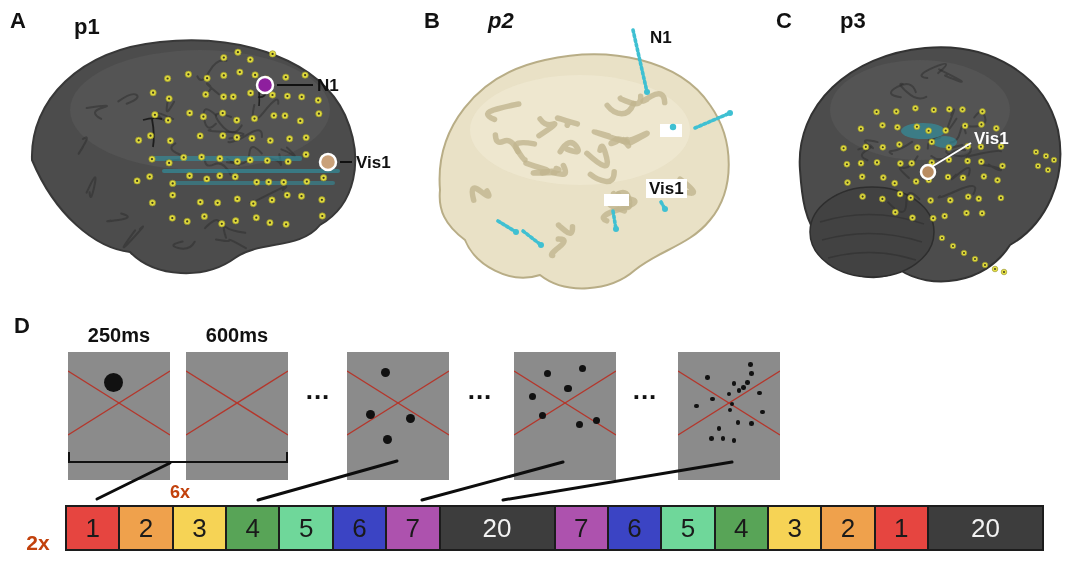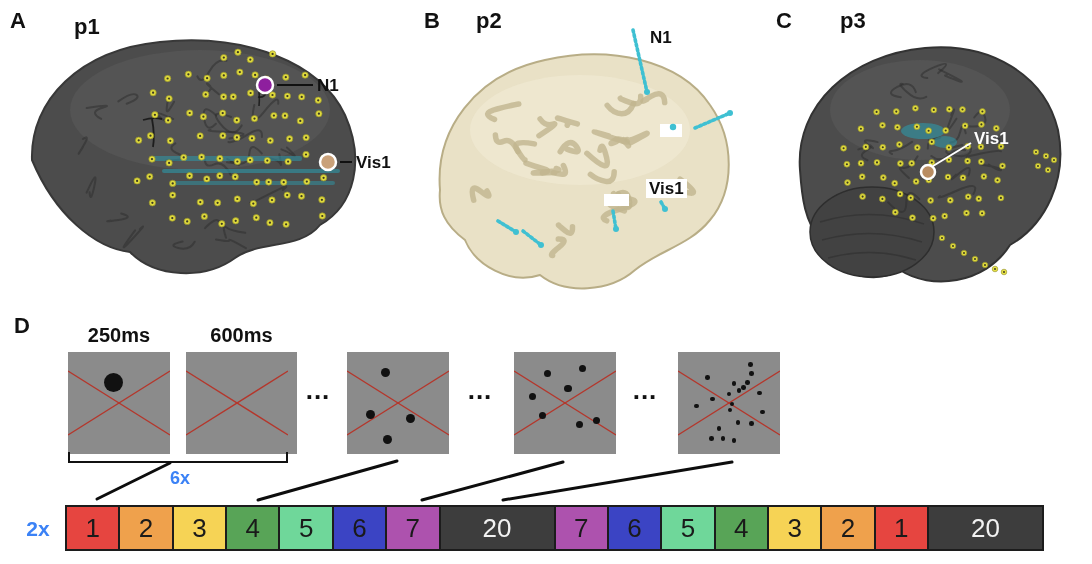--- a/index.html
+++ b/index.html
@@ -3,27 +3,27 @@
 <meta charset="utf-8">
 <style>
   html,body{margin:0;padding:0;background:#fff;}
   body{width:1092px;height:564px;overflow:hidden;font-family:"Liberation Sans",sans-serif;}
   #fig{position:relative;width:1092px;height:564px;background:#fff;}
   .panel{position:absolute;}
   .plab{position:absolute;font-weight:700;font-size:22px;color:#111;line-height:1;}
   .mlab{position:absolute;font-weight:700;font-size:17px;color:#111;line-height:1;}
   .mlab.white{color:#fff;}
   .mlab.boxed{background:#fff;padding:1px 3px;}
-  .stim{position:absolute;width:102px;height:102px;}
+  .stim{position:absolute;width:102px;height:128px;}
   .stim .dur{position:absolute;top:-27px;left:-10px;right:-10px;text-align:center;font-weight:700;font-size:20px;color:#111;line-height:1;}
   .stim svg{position:absolute;left:0;top:0;}
   .dot{position:absolute;border-radius:50%;}
   .ellip{position:absolute;font-weight:700;font-size:26px;color:#111;letter-spacing:1px;line-height:1;width:40px;text-align:center;}
   .bracket{position:absolute;left:68px;top:147px;width:220px;height:11px;border:2.5px solid #111;border-top:none;box-sizing:border-box;}
-  .rep{position:absolute;font-weight:700;color:#3b82f6;line-height:1;text-align:center;}
+  .rep{position:absolute;font-weight:700;color:#c2410c;line-height:1;text-align:center;margin-top:14px;}
   #seqbar{position:absolute;left:65px;top:200px;width:979px;height:46px;display:flex;}
   .blk{display:flex;align-items:center;justify-content:center;font-size:26px;border:2px solid #1c1c1c;box-sizing:border-box;}
   .blk + .blk{margin-left:-2px;}
 </style>
 </head>
 <body>
 
 <div id="fig">
 
   <section class="panel" id="panelA" style="left:0;top:0;width:420px;height:305px;">
@@ -300,21 +300,21 @@
           <line x1="118" y1="221" x2="136" y2="232" stroke="#3fc0d2" stroke-width="3.6" stroke-dasharray="2.2 2.6" stroke-linecap="round"></line>
           <circle cx="136" cy="232" r="3" fill="#3fc0d2"></circle>
           <line x1="233" y1="211" x2="236" y2="229" stroke="#3fc0d2" stroke-width="3.6" stroke-dasharray="2.2 2.6" stroke-linecap="round"></line>
           <circle cx="236" cy="229" r="3" fill="#3fc0d2"></circle>
           <line x1="281" y1="202" x2="285" y2="209" stroke="#3fc0d2" stroke-width="3.6" stroke-dasharray="2.2 2.6" stroke-linecap="round"></line>
           <circle cx="285" cy="209" r="3" fill="#3fc0d2"></circle>
           <circle cx="293" cy="127" r="3.2" fill="#3fc0d2"></circle>
         </g>
     </svg>
     <div class="plab" style="left:44px;top:10px;">B</div>
-    <div class="plab" style="left:96px;top:10px;">p2</div>
+    <div class="plab" style="left:108px;top:10px;font-style:italic;">p2</div>
     <div class="mlab" style="left:270px;top:29px;">N1</div>
     <div class="mlab boxed" style="left:266px;top:179px;">Vis1</div>
   </section>
 
   <section class="panel" id="panelC" style="left:720px;top:0;width:372px;height:305px;">
     <svg width="372" height="305" viewBox="0 0 372 305">
       <path d="M 80 170 C 75 105, 130 55, 205 48 C 270 42, 325 75, 338 130 C 348 180, 325 225, 290 245 C 265 285, 210 290, 180 270 C 150 288, 110 270, 100 240 C 85 220, 82 200, 80 170 Z" fill="#4c4c4c" stroke="#333" stroke-width="2"></path>
       <ellipse cx="200" cy="110" rx="90" ry="50" fill="#6a6a6a" opacity="0.25"></ellipse>
       <ellipse cx="152" cy="232" rx="62" ry="45" fill="#424242" stroke="#2e2e2e" stroke-width="1.5"></ellipse>
       <path d="M 100 222 q 52 -16 104 2" fill="none" stroke="#2e2e2e" stroke-width="1.5" opacity="0.6"></path>
@@ -509,21 +509,21 @@
 
     <div id="frames">
         <div class="stim" style="left: 68px; top: 47px; background: rgb(139, 139, 139);">
           <div class="dur">250ms</div>
           <svg width="102" height="102" viewBox="0 0 102 102">
             <line x1="0" y1="19" x2="102" y2="83" stroke="#b5362b" stroke-width="1.4"></line>
             <line x1="0" y1="83" x2="102" y2="19" stroke="#b5362b" stroke-width="1.4"></line>
           </svg>
           <div class="dot" style="left: 36.4px; top: 21.1px; width: 19px; height: 19px; background: rgb(17, 17, 17);"></div>
         </div>
-        <div class="stim" style="left: 186px; top: 47px; background: rgb(139, 139, 139); padding-left: 9px;">
+        <div class="stim" style="left: 186px; top: 47px; background: rgb(139, 139, 139);">
           <div class="dur">600ms</div>
           <svg width="102" height="102" viewBox="0 0 102 102">
             <line x1="0" y1="19" x2="102" y2="83" stroke="#b5362b" stroke-width="1.4"></line>
             <line x1="0" y1="83" x2="102" y2="19" stroke="#b5362b" stroke-width="1.4"></line>
           </svg>
         </div>
         <div class="stim" style="left: 347px; top: 47px; background: rgb(139, 139, 139);">
           <svg width="102" height="102" viewBox="0 0 102 102">
             <line x1="0" y1="19" x2="102" y2="83" stroke="#b5362b" stroke-width="1.4"></line>
             <line x1="0" y1="83" x2="102" y2="19" stroke="#b5362b" stroke-width="1.4"></line>

